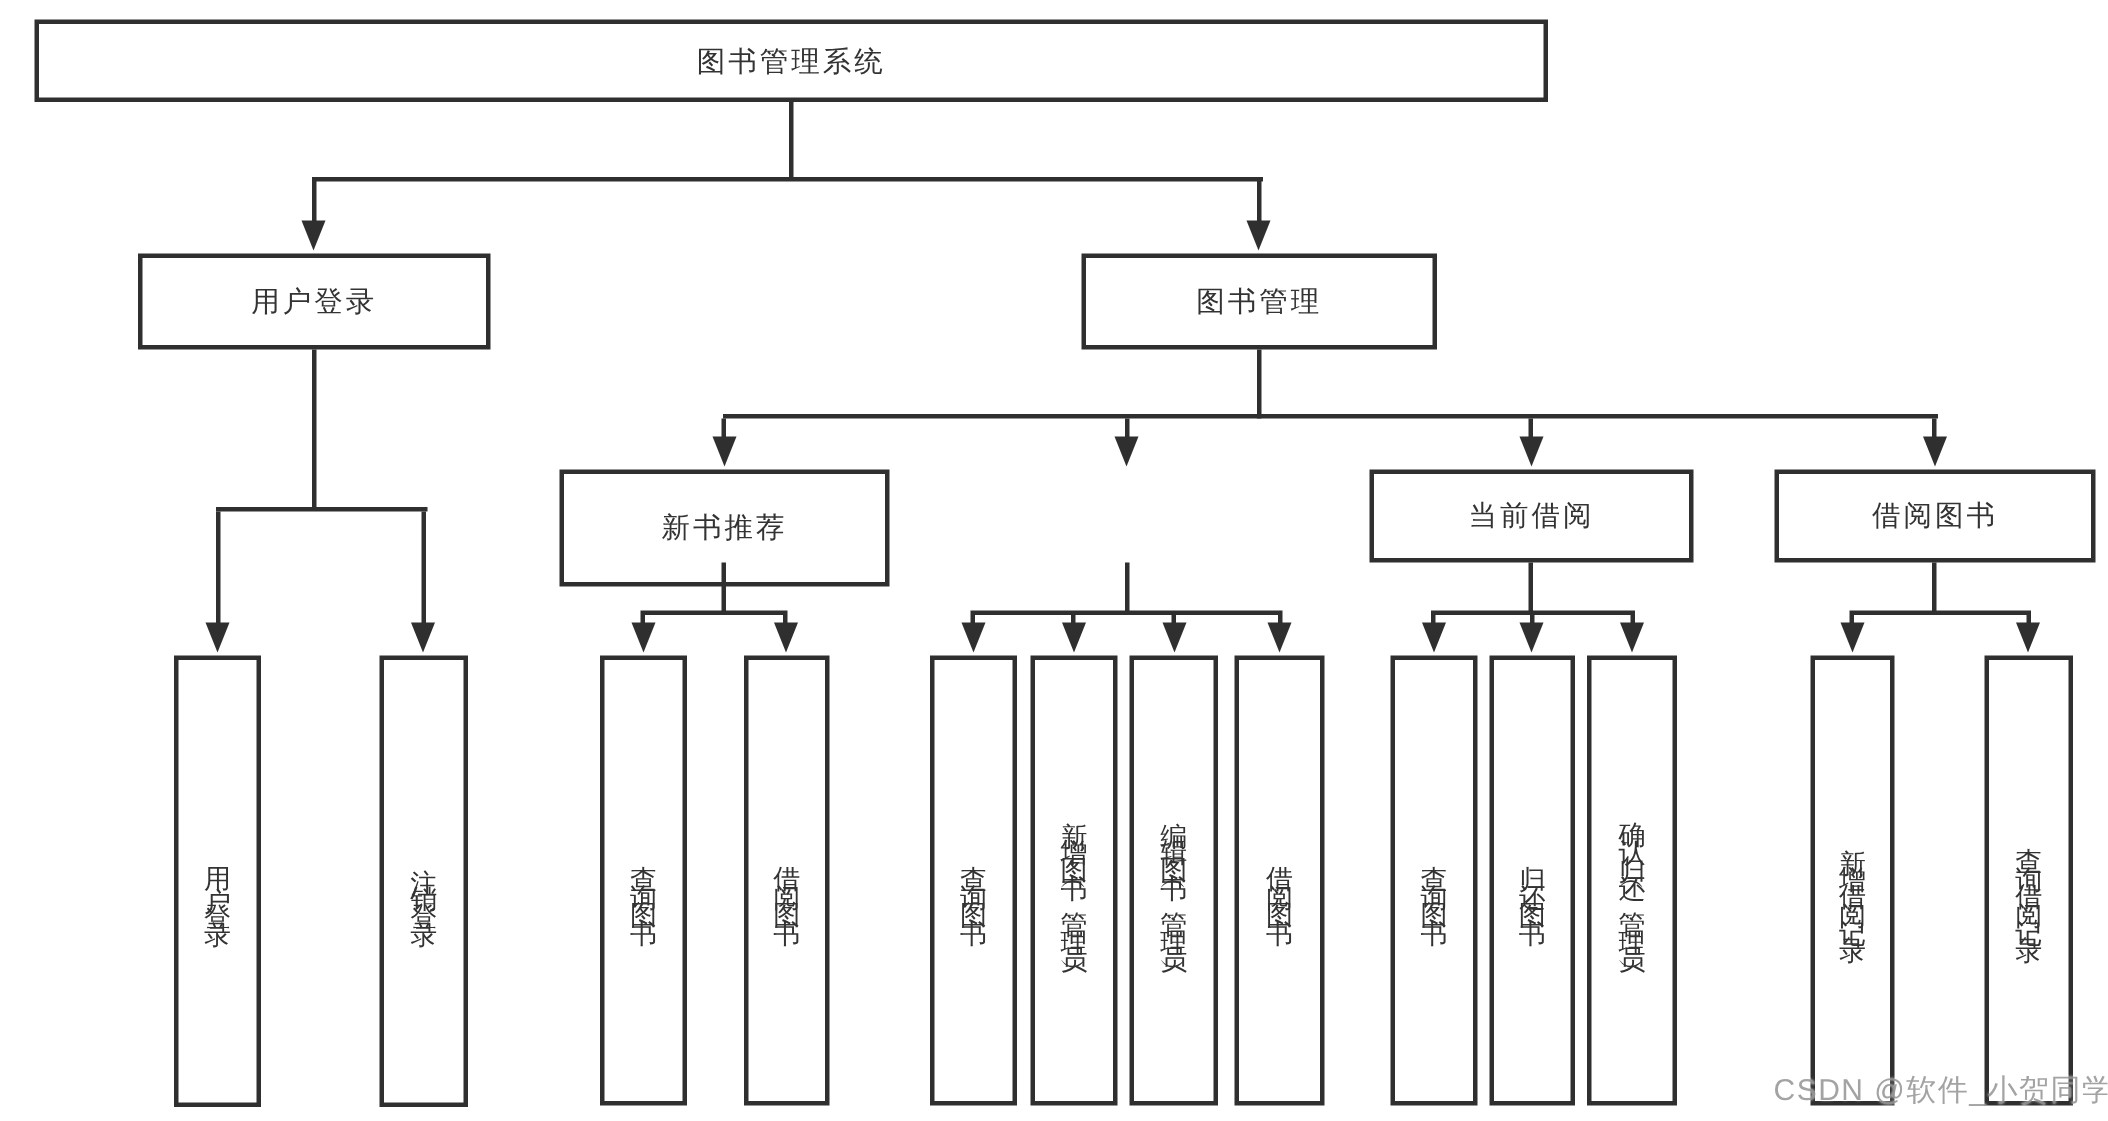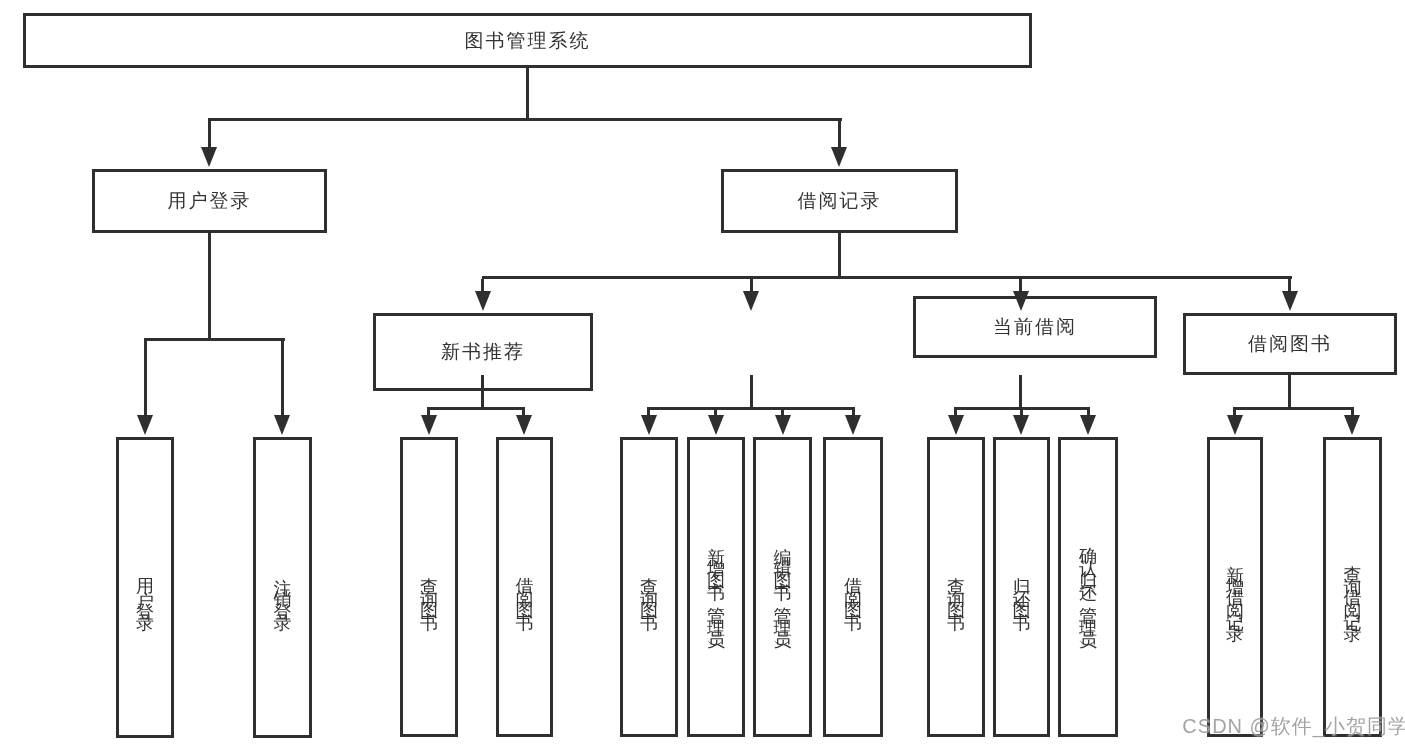--- a/index.html
+++ b/index.html
@@ -31,27 +31,27 @@
 </style>
 </head>
 <body>
 
 <div id="stage">
 
   <div class="box" style="left:13px;top:13px;width:1009px;height:55px;">图书管理系统</div>
 
   <div class="box" style="left:82px;top:169px;width:235px;height:64px;">用户登录</div>
 
-  <div class="box" style="left:711px;top:169px;width:237px;height:64px;">借阅记录</div>
+  <div class="box" style="left:711px;top:169px;width:237px;height:64px;">图书管理</div>
 
   <div class="box vbox" style="left:106px;top:437px;width:58px;height:301px;">用户登录</div>
   <div class="box vbox" style="left:243px;top:437px;width:59px;height:301px;">注销登录</div>
 
   <div class="box" style="left:363px;top:313px;width:220px;height:78px;">新书推荐</div>
-  <div class="box" style="left:903px;top:296px;width:244px;height:62px;">当前借阅</div>
+  <div class="box" style="left:903px;top:313px;width:216px;height:62px;">当前借阅</div>
   <div class="box" style="left:1173px;top:313px;width:214px;height:62px;">借阅图书</div>
 
   <div class="box vbox" style="left:390px;top:437px;width:58px;height:300px;">查询图书</div>
   <div class="box vbox" style="left:486px;top:437px;width:57px;height:300px;">借阅图书</div>
 
   <div class="box vbox" style="left:610px;top:437px;width:58px;height:300px;">查询图书</div>
   <div class="box vbox" style="left:677px;top:437px;width:58px;height:300px;">新增图书（管理员）</div>
   <div class="box vbox" style="left:743px;top:437px;width:59px;height:300px;">编辑图书（管理员）</div>
   <div class="box vbox" style="left:813px;top:437px;width:60px;height:300px;">借阅图书</div>
 

